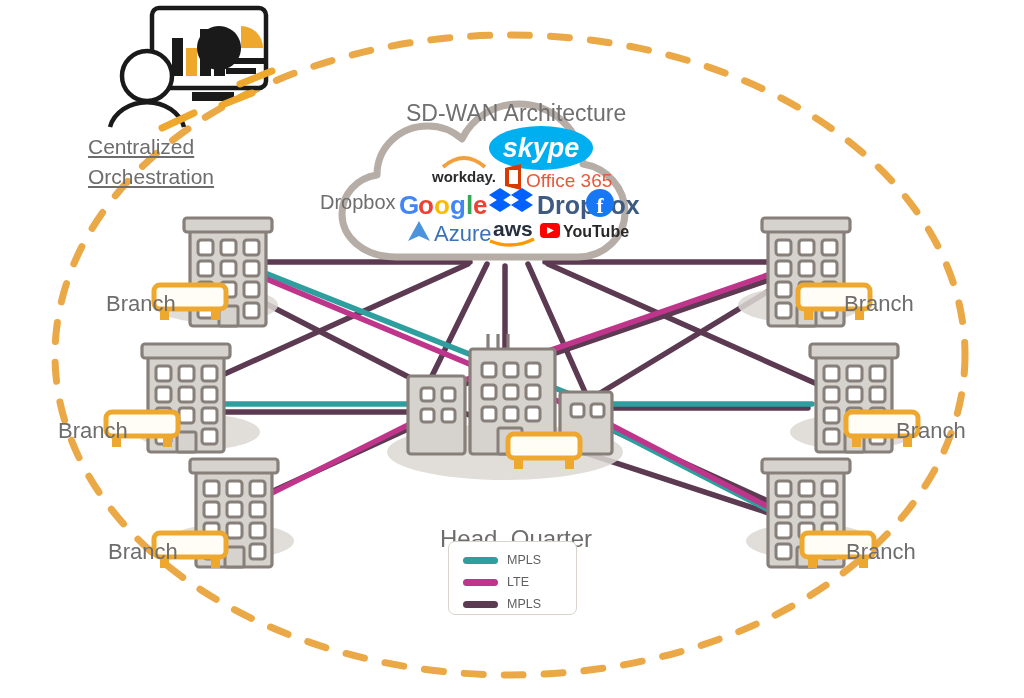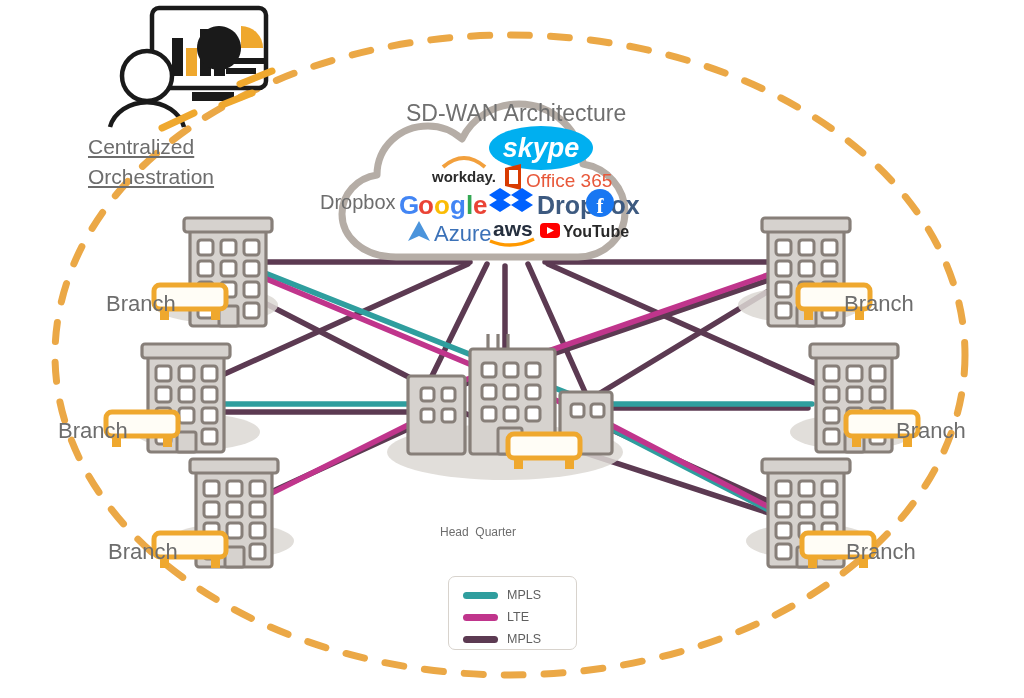--- a/index.html
+++ b/index.html
@@ -20,33 +20,32 @@
     font-family: "Liberation Sans", sans-serif;
     white-space: pre;
     user-select: none;
     margin-top: 44px;
   }
   #diagram-title {
     font-size: 23px; color: #6f6f6f;
     left: 406px; top: 56px;
   }
   #internet-label { font-size: 20px; left: 320px; top: 147px; }
-  #hq-label { font-size: 12px; left: 440px; top: 481px; }
+  #hq-label { font-size: 24px; left: 440px; top: 481px; }
   #orch-label {
     left: 88px; top: 88px; font-size: 21px;
     line-height: 30px; text-align: left; width: 150px; text-decoration: underline;
   }
   .branch-label { font-size: 22px; }
 
   .legend-box {
     position: absolute; left: 448px; top: 541px;
     width: 127px; height: 72px;
     border: 1.6px solid #d8d3cd; border-radius: 7px;
     background: #fff;
-    margin-top: 35px;
   }
   .legend-row {
     position: absolute; left: 14px;
     display: flex; align-items: center; gap: 9px;
   }
   .legend-swatch {
     width: 35px; height: 7px; border-radius: 4px;
   }
   .legend-text {
     font-size: 12.5px; color: #5f5f5f;

